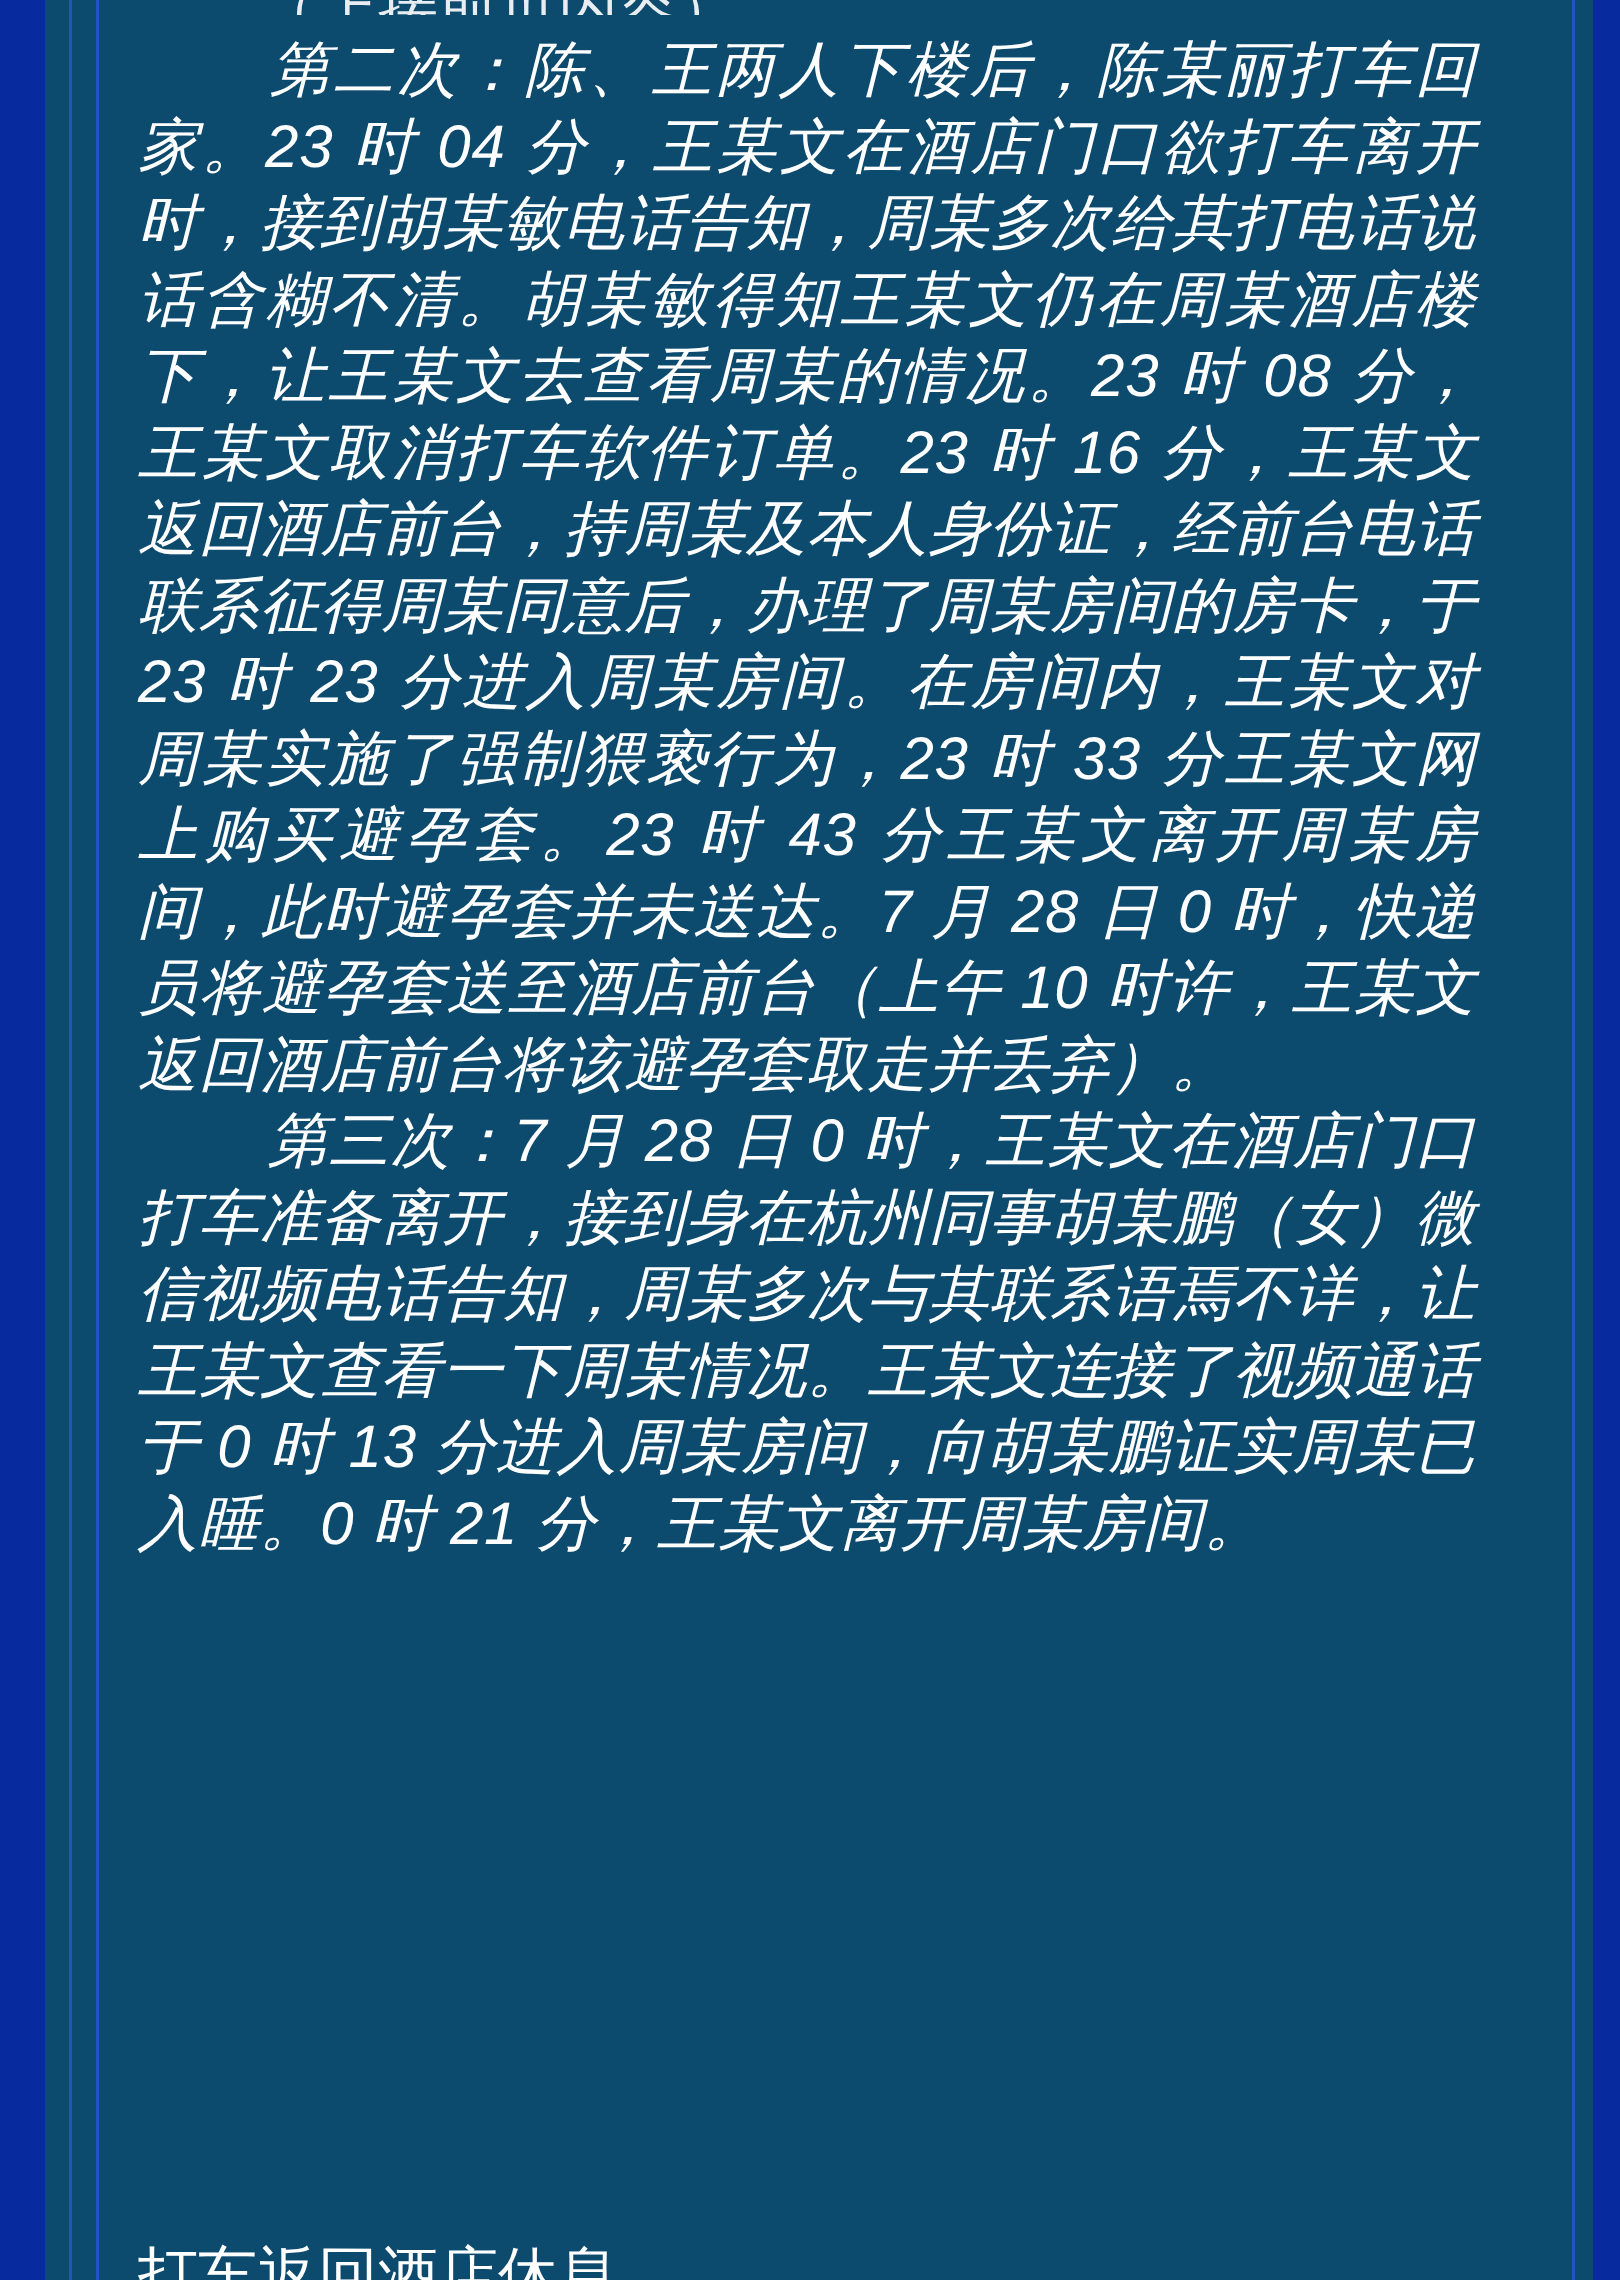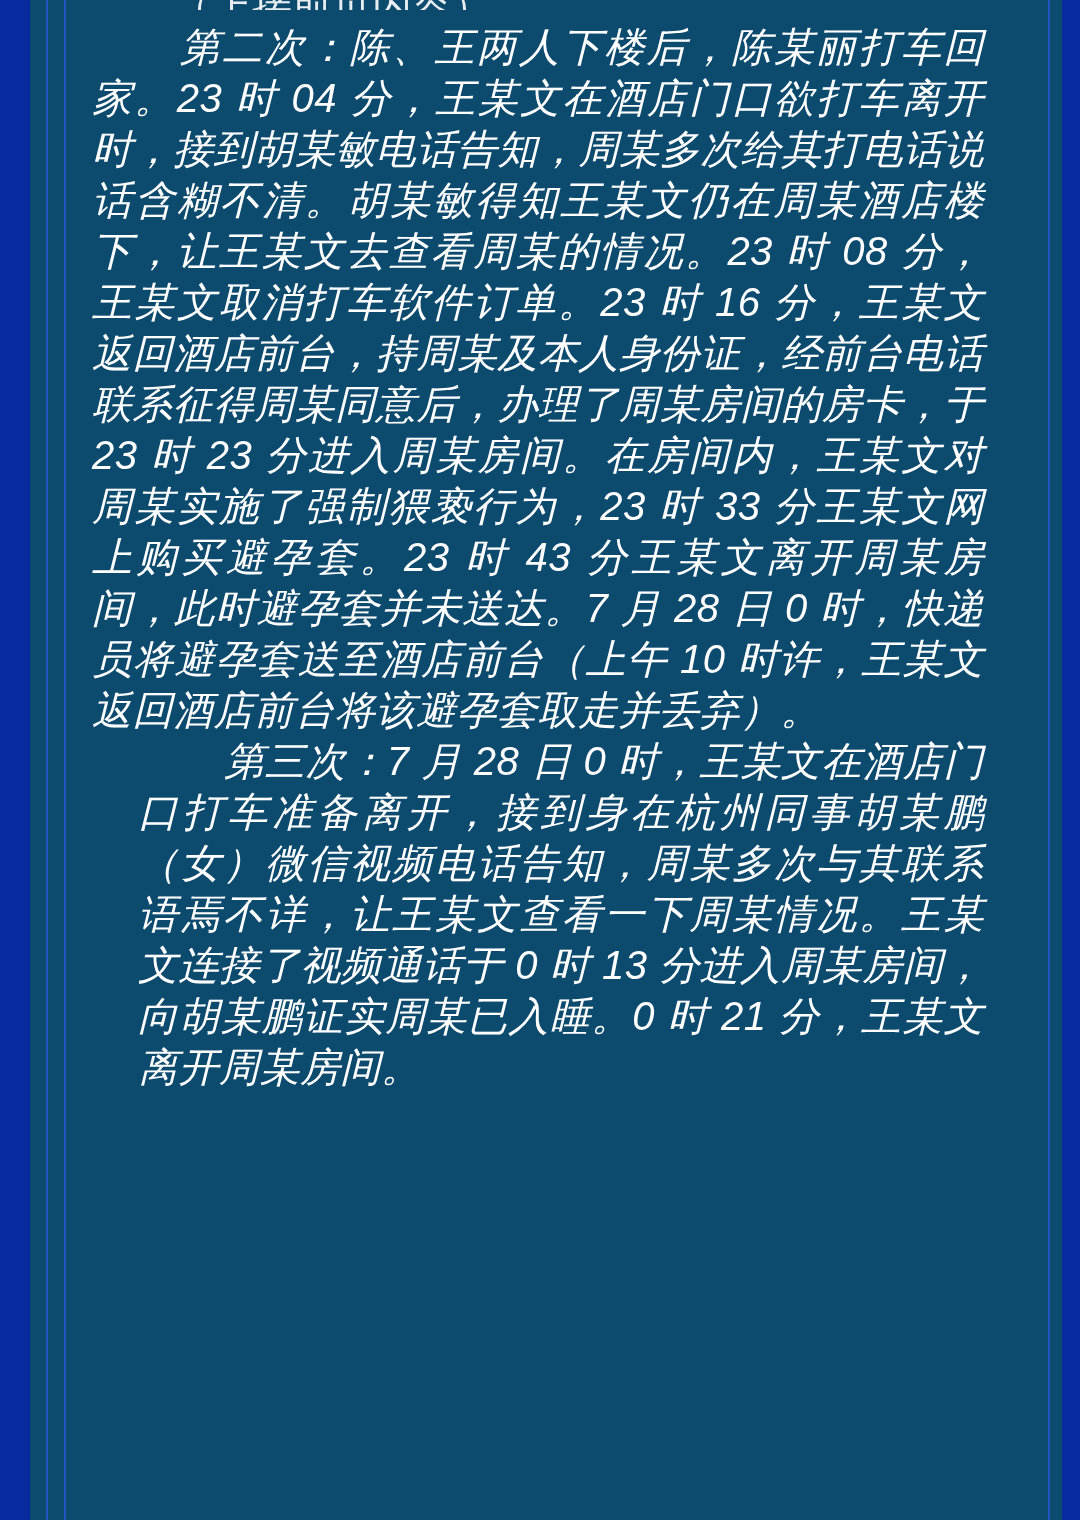--- a/index.html
+++ b/index.html
@@ -71,21 +71,21 @@
   p.para {
     margin: 0 0 0 0;
     color: #ffffff;
     font-size: 40px;
     line-height: 51px;
     letter-spacing: 0.5px;
     text-align: justify;
     text-justify: inter-ideograph;
     font-weight: 500;
   }
-  p.para + p.para { margin-top: 0px; margin-left: 46px; }
+  p.para + p.para { margin-top: 0px; }
   .indent { display: inline-block; width: 86px; }
   .truncated-top {
     color: #ffffff;
     font-size: 40px;
     line-height: 12px;
     overflow: hidden;
     display: block;
     height: 12px;
     opacity: .9;
   }
@@ -119,14 +119,15 @@
 
   <div class="content">
 
     <p class="para"><span class="indent"></span><span>第二次：陈、王两人下楼后，陈某丽打车回家。23 时 04 分，王某文在酒店门口欲打车离开时，接到胡某敏电话告知，周某多次给其打电话说话含糊不清。胡某敏得知王某文仍在周某酒店楼下，让王某文去查看周某的情况。23 时 08 分，王某文取消打车软件订单。23 时 16 分，王某文返回酒店前台，持周某及本人身份证，经前台电话联系征得周某同意后，办理了周某房间的房卡，于 23 时 23 分进入周某房间。在房间内，王某文对周某实施了强制猥亵行为，23 时 33 分王某文网上购买避孕套。23 时 43 分王某文离开周某房间，此时避孕套并未送达。7 月 28 日 0 时，快递员将避孕套送至酒店前台（上午 10 时许，王某文返回酒店前台将该避孕套取走并丢弃）。</span></p>
 
     <p class="para"><span class="indent"></span><span>第三次：7 月 28 日 0 时，王某文在酒店门口打车准备离开，接到身在杭州同事胡某鹏（女）微信视频电话告知，周某多次与其联系语焉不详，让王某文查看一下周某情况。王某文连接了视频通话于 0 时 13 分进入周某房间，向胡某鹏证实周某已入睡。0 时 21 分，王某文离开周某房间。</span></p>
 
 
   </div>
 
+  <div class="truncated-bottom">打车返回酒店休息。</div>
 
 </div>
 
 </body></html>

